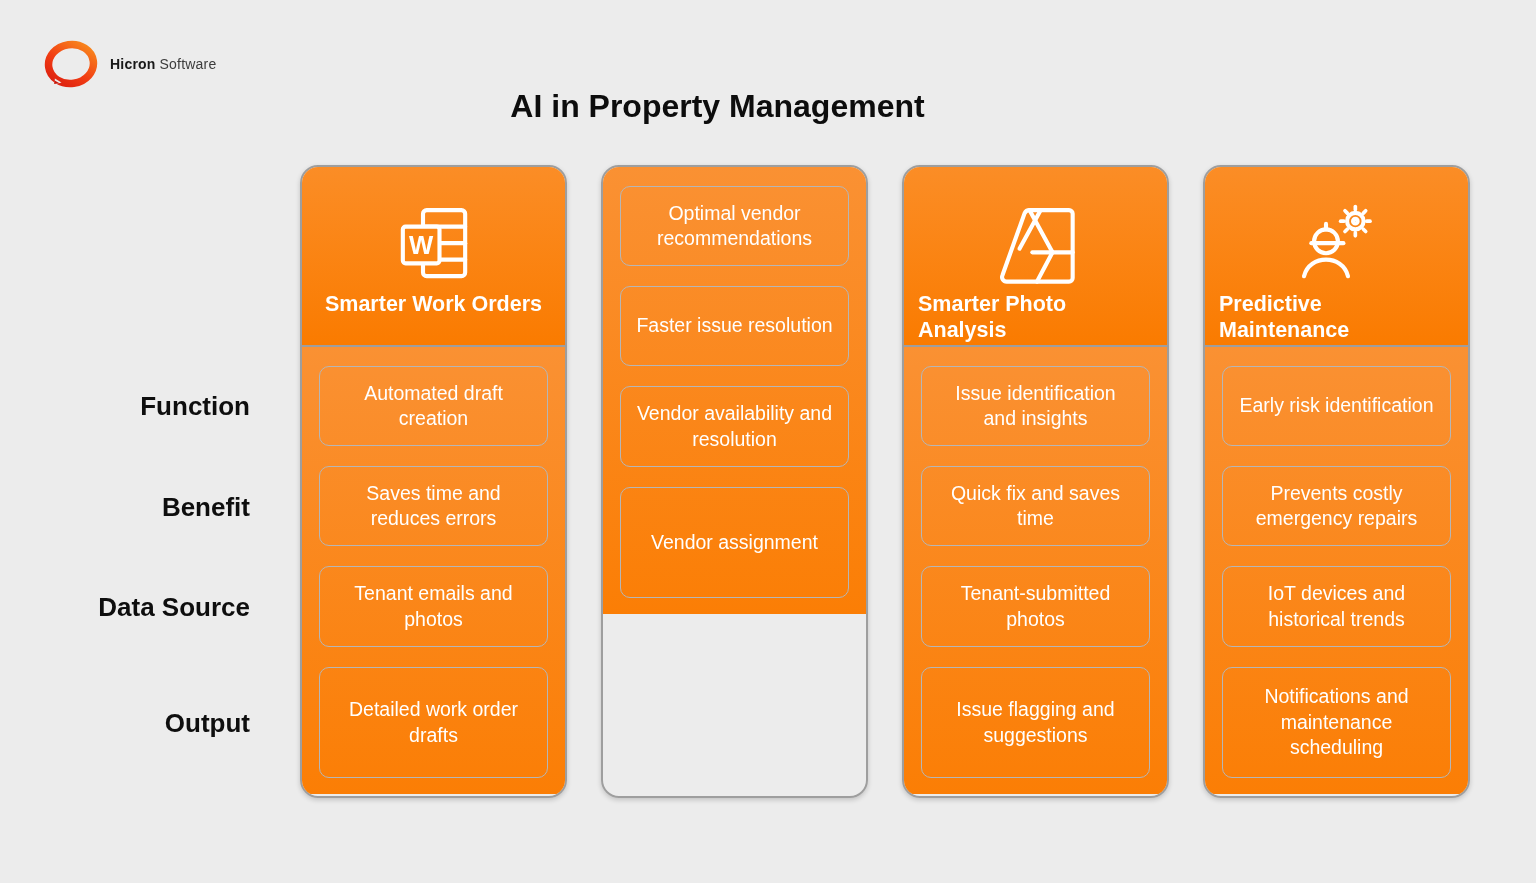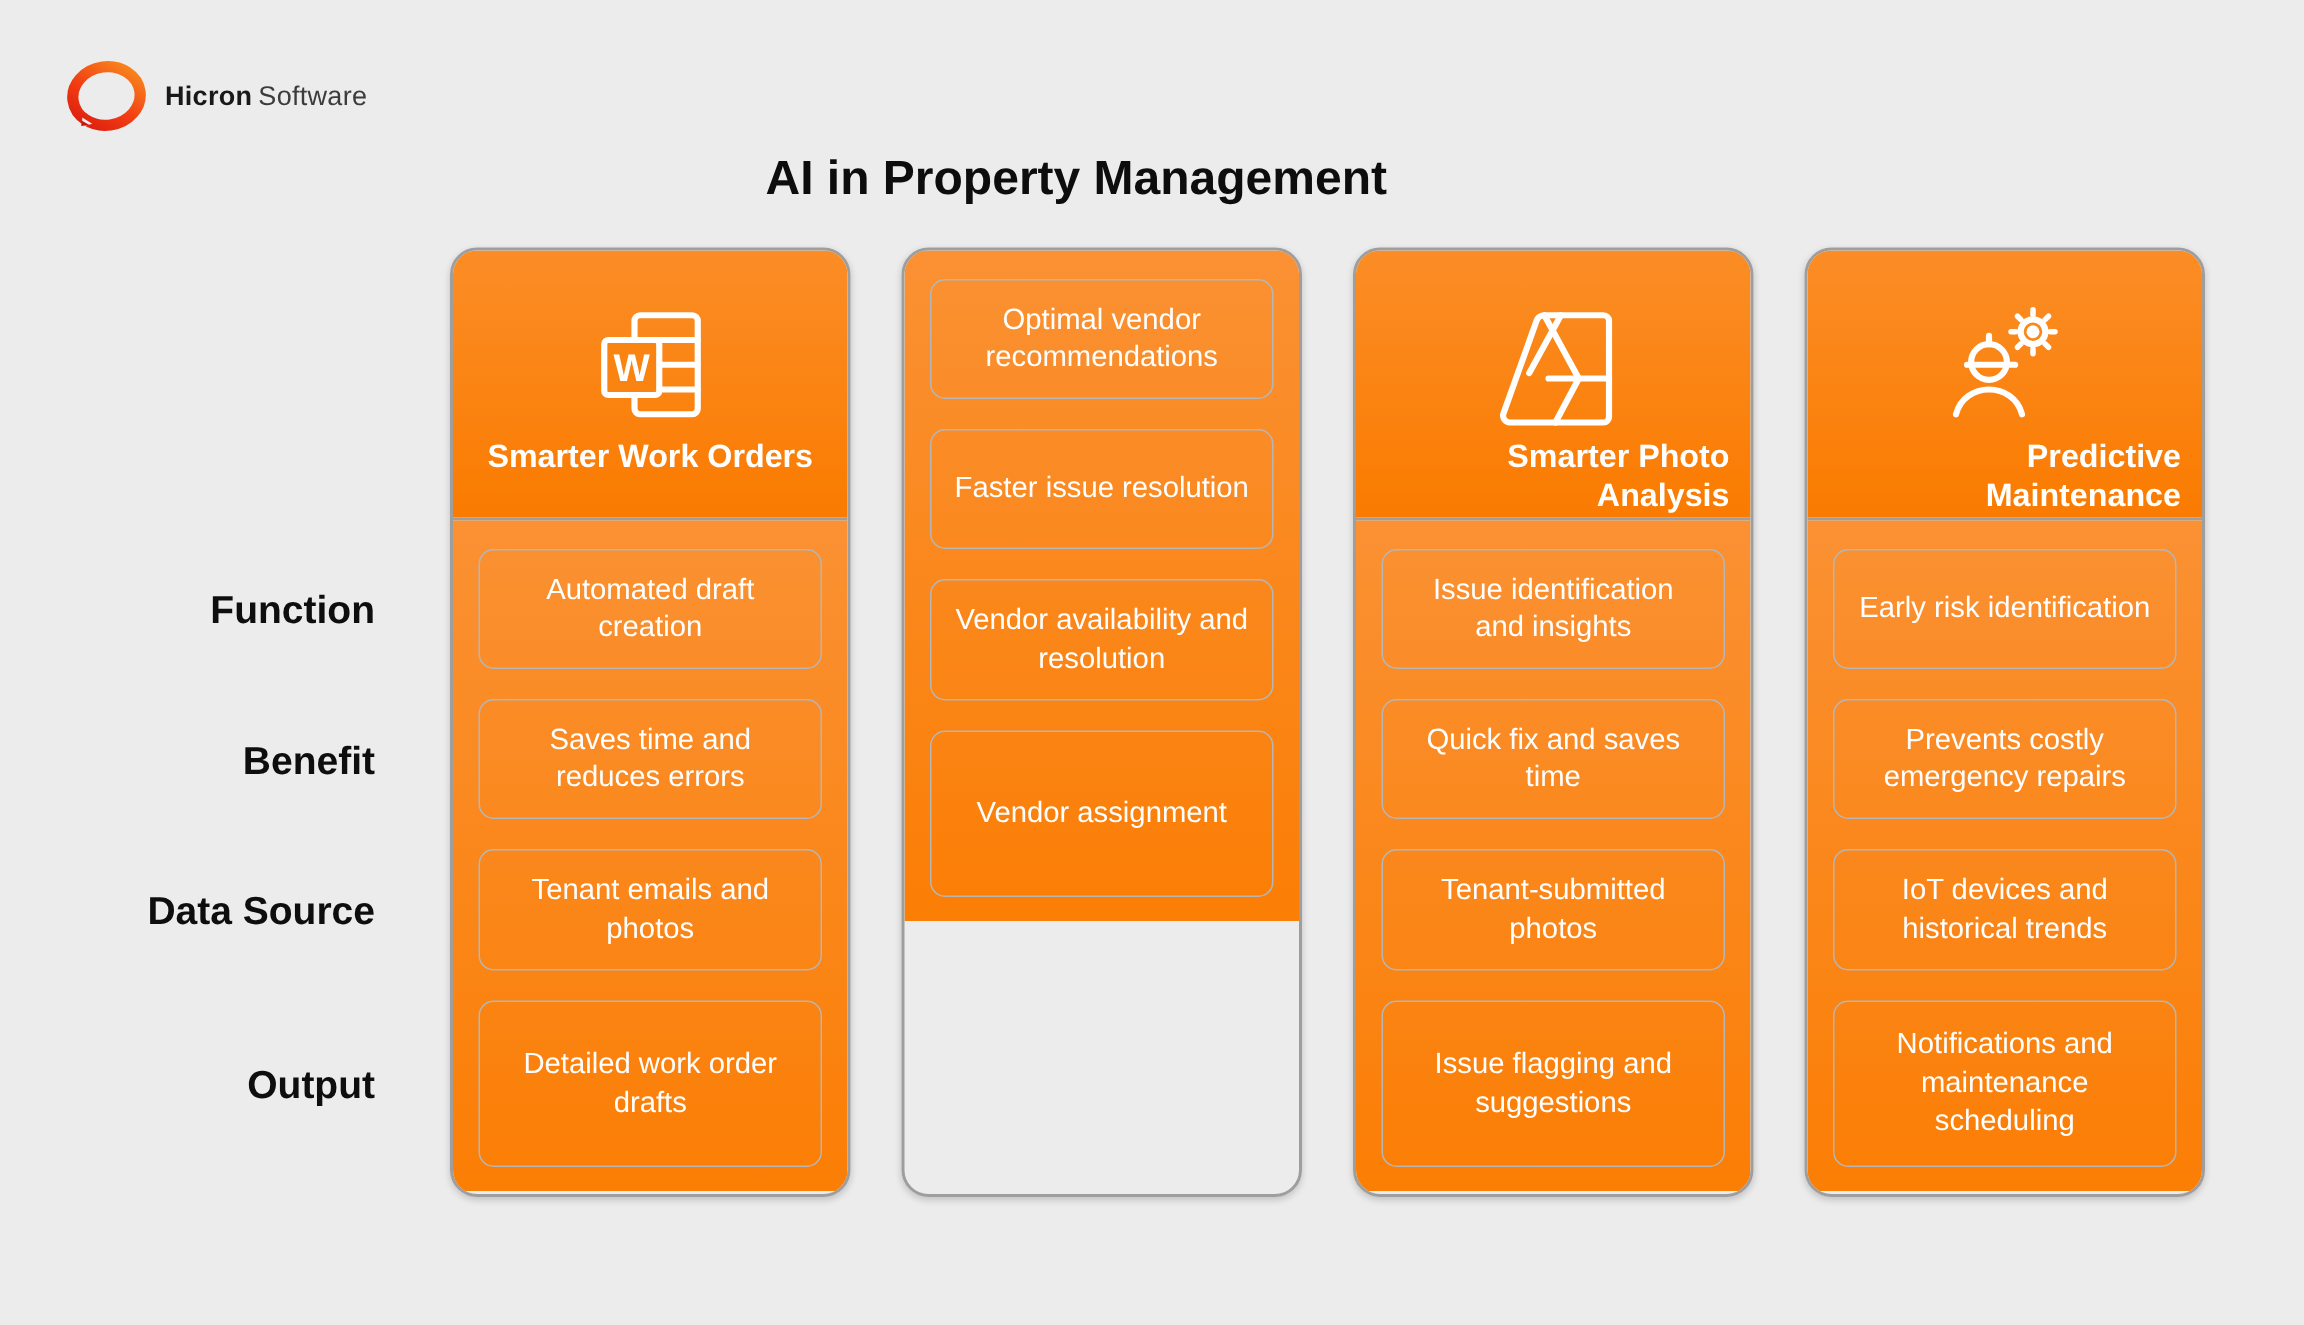--- a/index.html
+++ b/index.html
@@ -3,47 +3,47 @@
 <meta charset="utf-8">
 <style>
   * { margin:0; padding:0; box-sizing:border-box; }
   html,body { width:1536px; height:883px; }
   body { font-family:"Liberation Sans", sans-serif; }
   .canvas { position:relative; width:1536px; height:883px; background:#ECECEC; overflow:hidden; }
 
   
   .brand { position:absolute; left:44px; top:40px; display:flex; align-items:center; gap:12px; }
   .brand svg { display:block; }
-  .brand-text { font-size:18px; letter-spacing:.2px; white-space:nowrap; }
+  .brand-text { font-size:14px; letter-spacing:.2px; white-space:nowrap; }
   .brand-bold { font-weight:700; color:#191919; }
   .brand-reg { font-weight:400; color:#3c3c3c; margin-left:4px; }
 
   
-  .main-title { position:absolute; top:100px; left:0; width:100%; padding-right:101px;
+  .main-title { position:absolute; top:88px; left:0; width:100%; padding-right:101px;
     text-align:center; font-size:32px; font-weight:700; color:#0d0d0d; }
 
   
   .row-label { position:absolute; left:0; width:250px; text-align:right;
     font-size:26px; font-weight:700; color:#0e0e0e; line-height:30px; }
   .row-label.r0 { top:391px;text-align:right; }
   .row-label.r1 { top:492px; }
   .row-label.r2 { top:592px; }
   .row-label.r3 { top:708px;padding-left:12px; }
 
   
   .card { position:absolute; top:165px; width:267px; height:633px;
     border:2px solid #9e9e9e; border-radius:18px; overflow:hidden;
     box-shadow:0 2px 5px rgba(0,0,0,.18); }
   .card.c0 { left:300px; } .card.c1 { left:601px; } .card.c2 { left:902px; } .card.c3 { left:1203px; }
 
   .card-header { height:180px; border-bottom:2px solid #9e9e9e;
     background:linear-gradient(180deg,#FB8D26 0%,#FA7B00 100%);
     display:flex; flex-direction:column; align-items:center; padding-top:34px; }
   .card-icon { width:88px; height:88px; flex:0 0 auto; }
-  .card-title { margin-top:2px; text-align:right; color:#fff; font-weight:700;
+  .card-title { margin-top:2px; text-align:left; color:#fff; font-weight:700;
     font-size:21.5px; line-height:1.22; padding:0 14px; }
 
   .card-body { height:447px; background:linear-gradient(180deg,#FA9133 0%,#FB7E05 100%);
     padding:19px 17px 16px; display:grid; grid-template-rows:80px 80px 81px 1fr; row-gap:20px; }
   .cell { border:1.5px solid #b6b6b6; border-radius:10px;
     display:flex; align-items:center; justify-content:center; text-align:center;
     color:#ffffff; font-size:19.5px; line-height:1.3; padding:4px 15px; }
 </style>
 </head>
 <body>

